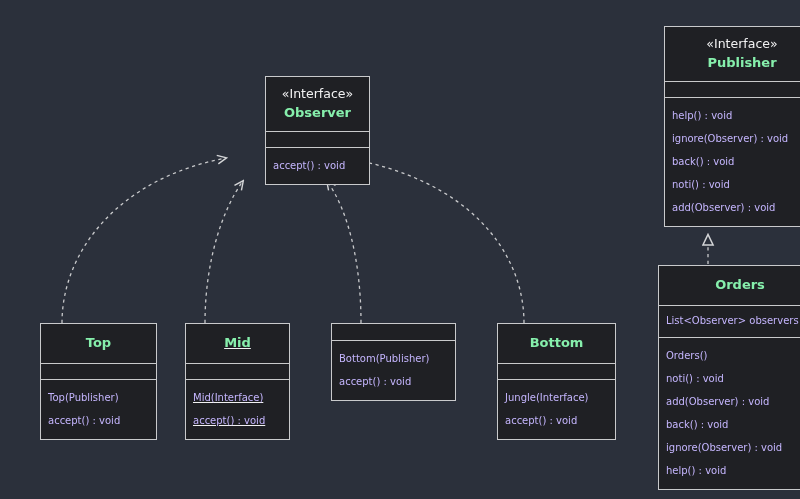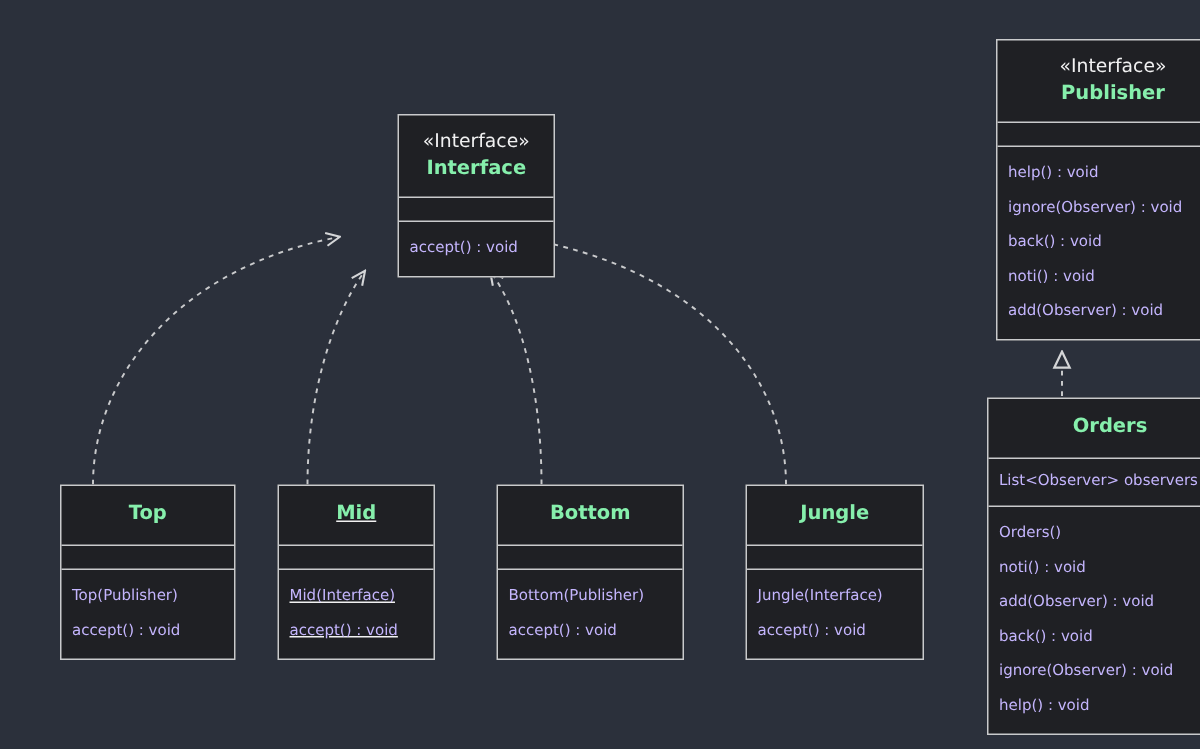--- a/index.html
+++ b/index.html
@@ -101,21 +101,21 @@
 
       <path d="M 524,323 C 524,250 466,178 345,158" marker-end="url(#hollowTri)"></path>
 
       <path d="M 708,264 L 708,235" marker-end="url(#hollowTriFull)"></path>
     </g>
   </svg>
 
   <div class="uml-box" id="box-observer">
     <div class="compartment c-header">
       <span class="stereotype">«Interface»</span>
-      <span class="cls-name">Interface</span>
+      <span class="cls-name">Observer</span>
     </div>
     <div class="compartment c-empty"></div>
     <div class="compartment c-list">
       <div class="member">accept() : void</div>
     </div>
   </div>
 
   <div class="uml-box" id="box-publisher">
     <div class="compartment c-header">
       <span class="stereotype">«Interface»</span>
@@ -164,33 +164,30 @@
       <span class="cls-name">Mid</span>
     </div>
     <div class="compartment c-empty"></div>
     <div class="compartment c-list">
       <div class="member">Mid(Interface)</div>
       <div class="member">accept() : void</div>
     </div>
   </div>
 
   <div class="uml-box" id="box-bottom">
-    <div class="compartment c-header name-only">
-      <span class="cls-name">Bottom</span>
-    </div>
     <div class="compartment c-empty"></div>
     <div class="compartment c-list">
       <div class="member">Bottom(Publisher)</div>
       <div class="member">accept() : void</div>
     </div>
   </div>
 
   <div class="uml-box" id="box-jungle">
     <div class="compartment c-header name-only">
-      <span class="cls-name">Jungle</span>
+      <span class="cls-name">Bottom</span>
     </div>
     <div class="compartment c-empty"></div>
     <div class="compartment c-list">
       <div class="member">Jungle(Interface)</div>
       <div class="member">accept() : void</div>
     </div>
   </div>
 
 </div>
 

